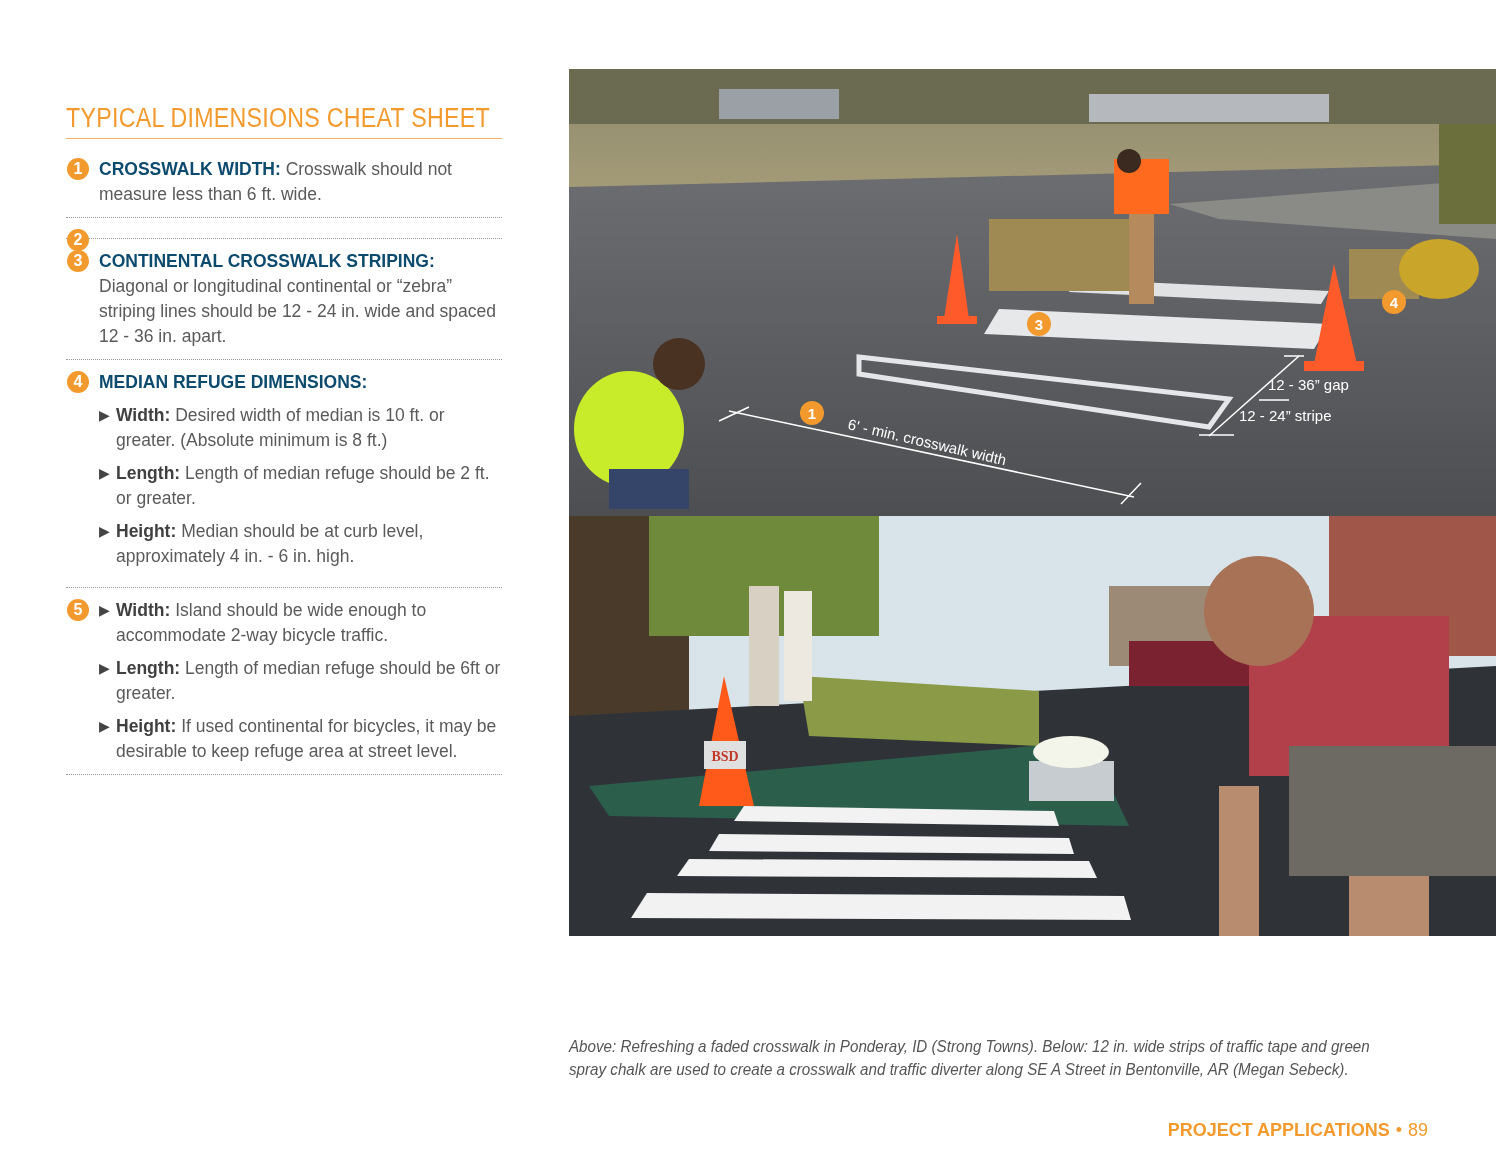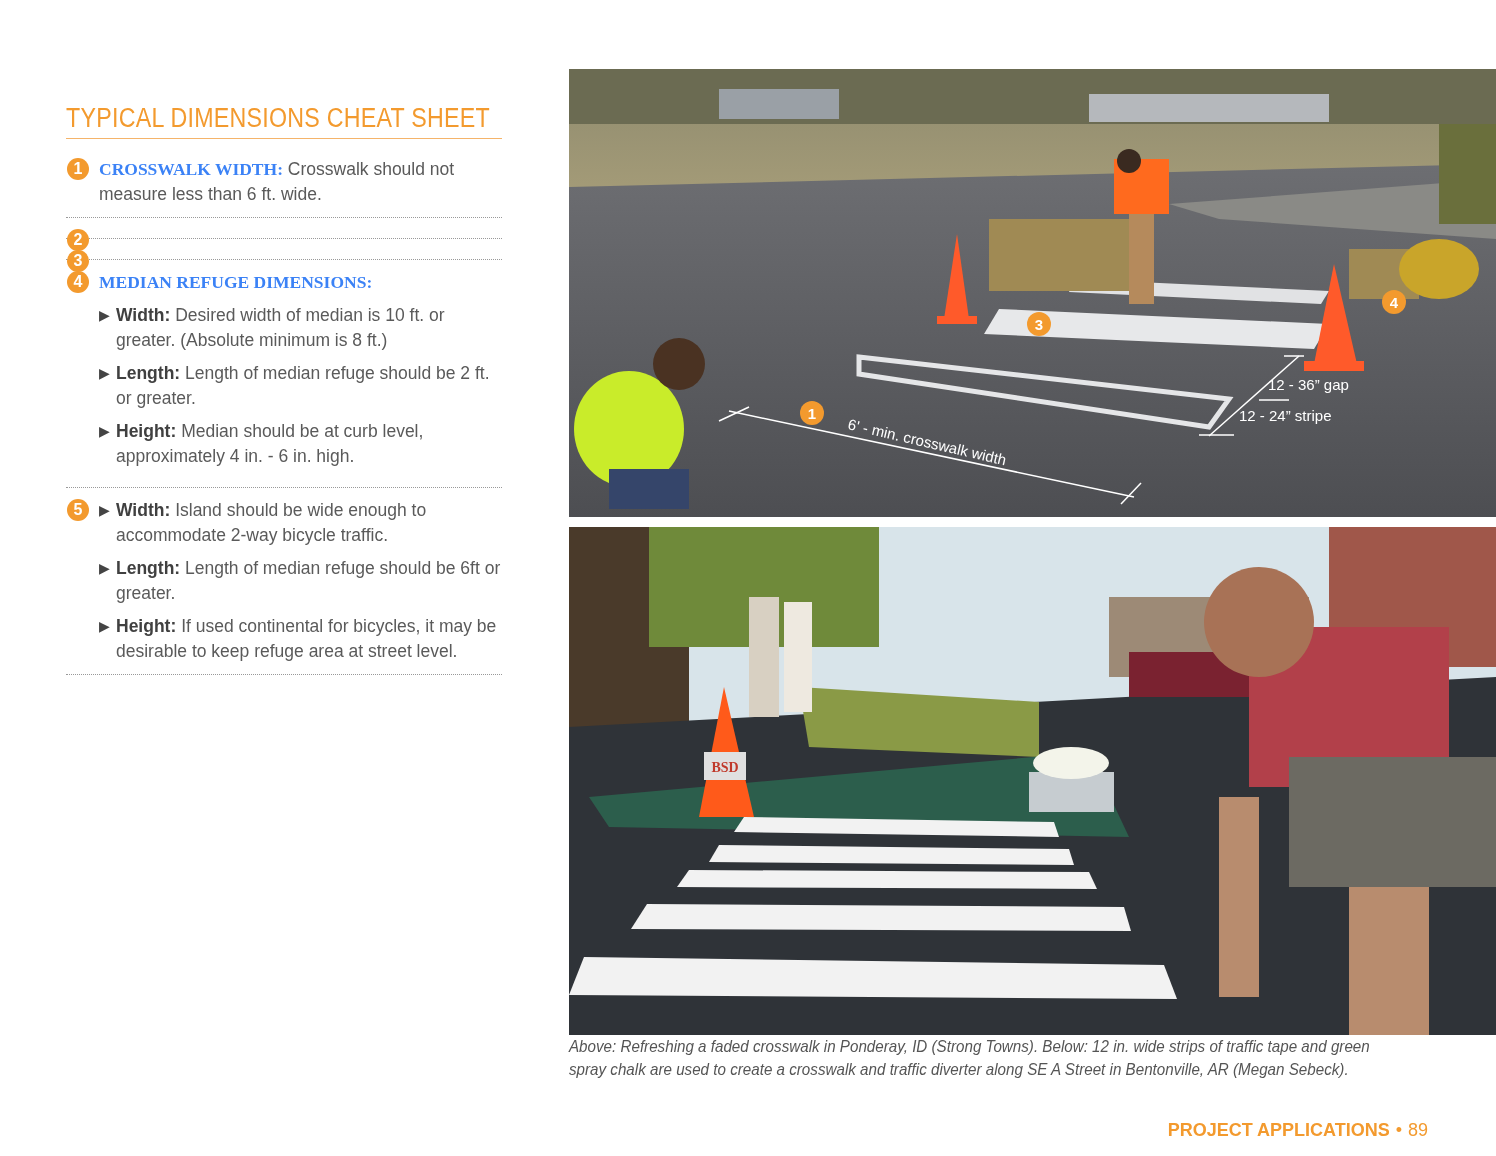--- a/index.html
+++ b/index.html
@@ -5,29 +5,29 @@
   html, body { margin:0; padding:0; background:#ffffff; }
   body { width:1496px; height:1156px; position:relative; overflow:hidden; font-family:"Liberation Sans", sans-serif; color:#555; }
 
   .left { position:absolute; left:66px; top:62px; width:436px;margin-top:39px; }
   .title { font-family:"Liberation Sans Narrow","Liberation Sans", sans-serif; font-size:27px; color:#f39a2e; letter-spacing:0.3px; font-weight:normal; transform:scaleX(0.86); transform-origin:left; white-space:nowrap; line-height:34px; margin:0; }
   .title-rule { height:1px; background:#f5b46a; margin-top:3px; margin-bottom:18px; }
 
   .section { position:relative; padding-left:33px; padding-bottom:10px; margin-bottom:10px; border-bottom:1px dotted #999; }
   .badge { position:absolute; left:1px; top:1px; width:22px; height:22px; border-radius:50%; background:#f39a2e; color:#fff; font-weight:bold; font-size:16px; line-height:22px; text-align:center; }
   .sec-text { font-size:17.5px; line-height:25px; color:#5a5a5a; }
-  .sec-head { font-weight:bold; color:#3b82f6;font-family:Liberation Serif, serif; }
+  .sec-head { font-weight:bold; color:#0c4a6e; }
   .sub { position:relative; padding-left:17px; font-size:17.5px; line-height:25px; color:#5a5a5a; margin-top:8px; }
   .sub .tri { position:absolute; left:0; top:0; color:#444; font-size:14px; }
   .sub b { color:#404040; }
 
   .photo { position:absolute; left:569px; width:927px; overflow:hidden; }
   .photo svg { display:block; }
   .p1 { top:69px; height:448px; }
-  .p2 { top:527px; height:508px; }
+  .p2 { top:516px; height:420px; }
 
   .caption { position:absolute; left:569px; top:1035px; width:880px; font-style:italic; font-size:16.5px; line-height:23px; color:#555; transform:scaleX(0.92); transform-origin:left; white-space:nowrap; }
   .footer { position:absolute; right:68px; top:1120px; font-size:18px; white-space:nowrap;margin-left:47px; }
   .footer .sect { color:#f39a2e; font-weight:bold; }
   .footer .dot { color:#f39a2e; margin:0 6px; }
   .footer .pg { color:#f39a2e; }
 </style>
 </head>
 <body>
 
@@ -39,20 +39,21 @@
     <span class="badge">1</span>
     <div class="sec-text"><span class="sec-head">CROSSWALK WIDTH:</span><span> Crosswalk should not measure less than 6 ft. wide.</span></div>
   </div>
 
   <div class="section">
     <span class="badge">2</span>
   </div>
 
   <div class="section">
     <span class="badge">3</span>
+    <div class="sec-text"><span class="sec-head">CONTINENTAL CROSSWALK STRIPING:</span><span> Diagonal or longitudinal continental or “zebra” striping lines should be 12 - 24 in. wide and spaced 12 - 36 in. apart.</span></div>
   </div>
 
   <div class="section" style="padding-bottom:18px;">
     <span class="badge">4</span>
     <div class="sec-text"><span class="sec-head">MEDIAN REFUGE DIMENSIONS:</span></div>
     <div class="sub"><span class="tri">▶</span><b>Width:</b><span> Desired width of median is 10 ft. or greater. (Absolute minimum is 8 ft.)</span></div>
     <div class="sub"><span class="tri">▶</span><b>Length:</b><span> Length of median refuge should be 2 ft. or greater.</span></div>
     <div class="sub"><span class="tri">▶</span><b>Height:</b><span> Median should be at curb level, approximately 4 in. - 6 in. high.</span></div>
   </div>
 

